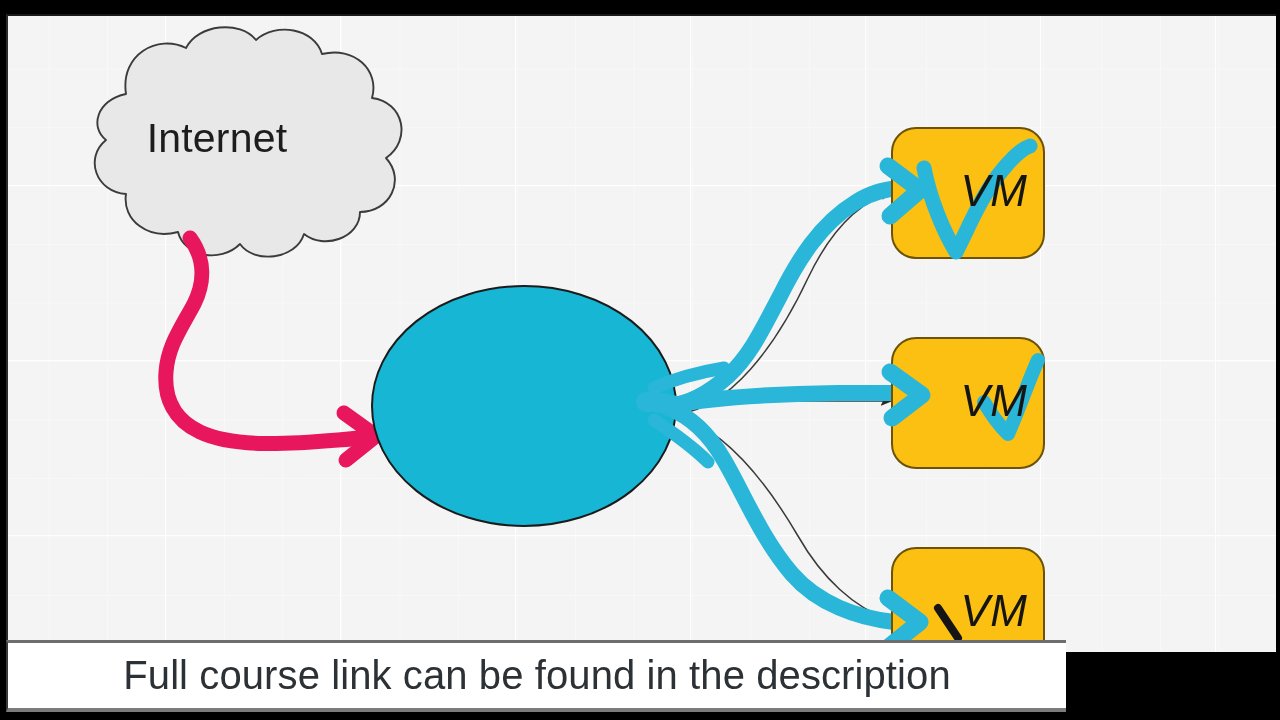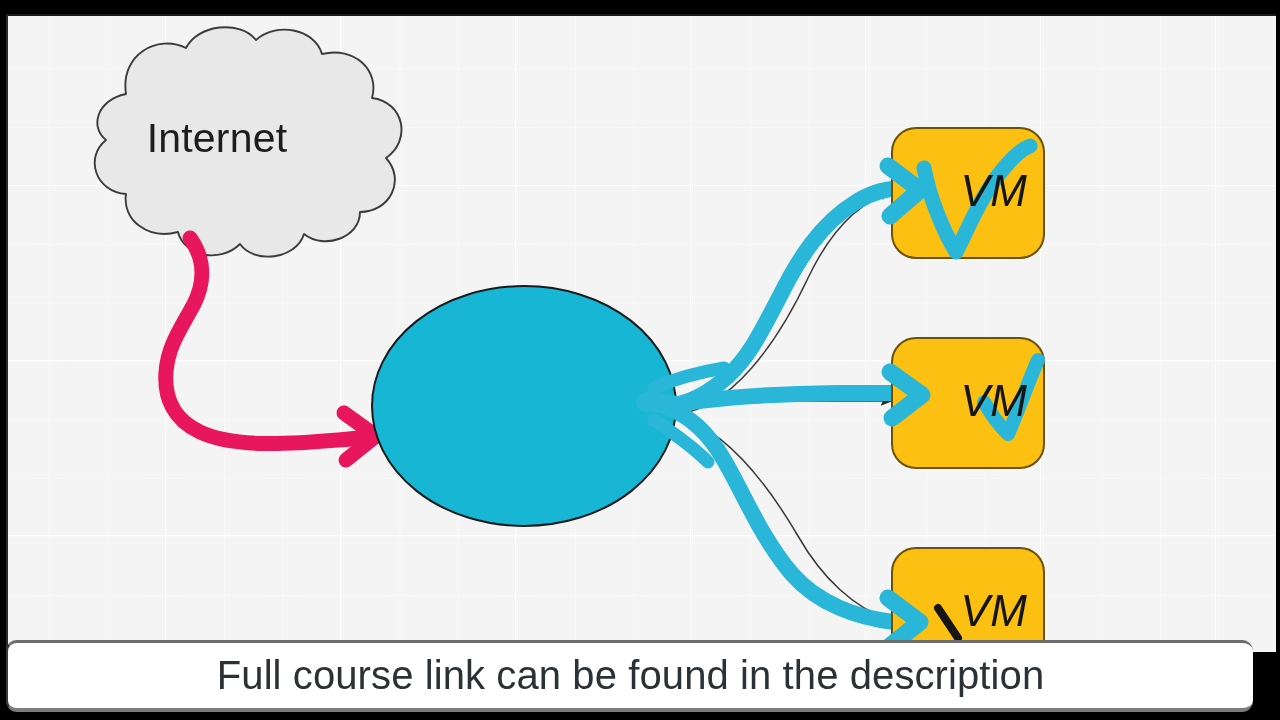--- a/index.html
+++ b/index.html
@@ -80,31 +80,30 @@
   }
   #vm-label-1 { left: 911px; top: 150px; }
   #vm-label-2 { left: 911px; top: 360px; }
   #vm-label-3 { left: 911px; top: 570px; }
 
   
   #caption-bar {
     position: absolute;
     left: 6px;
     top: 640px;
-    width: 1247px;
+    width: 1060px;
     height: 72px;
     background: #ffffff;
     border-top: 3px solid #6d6d6d;
     border-bottom: 4px solid #7c7c7c;
     border-left: 2px solid #3a3a3a;
     display: flex;
     align-items: center;
     justify-content: center;
     box-sizing: border-box;
-    border-radius: 11px;
   }
   #caption-text {
     color: #2c3136;
     font-size: 40px;
     letter-spacing: 0.1px;
     white-space: nowrap;
   }
 </style>
 </head>
 <body>

